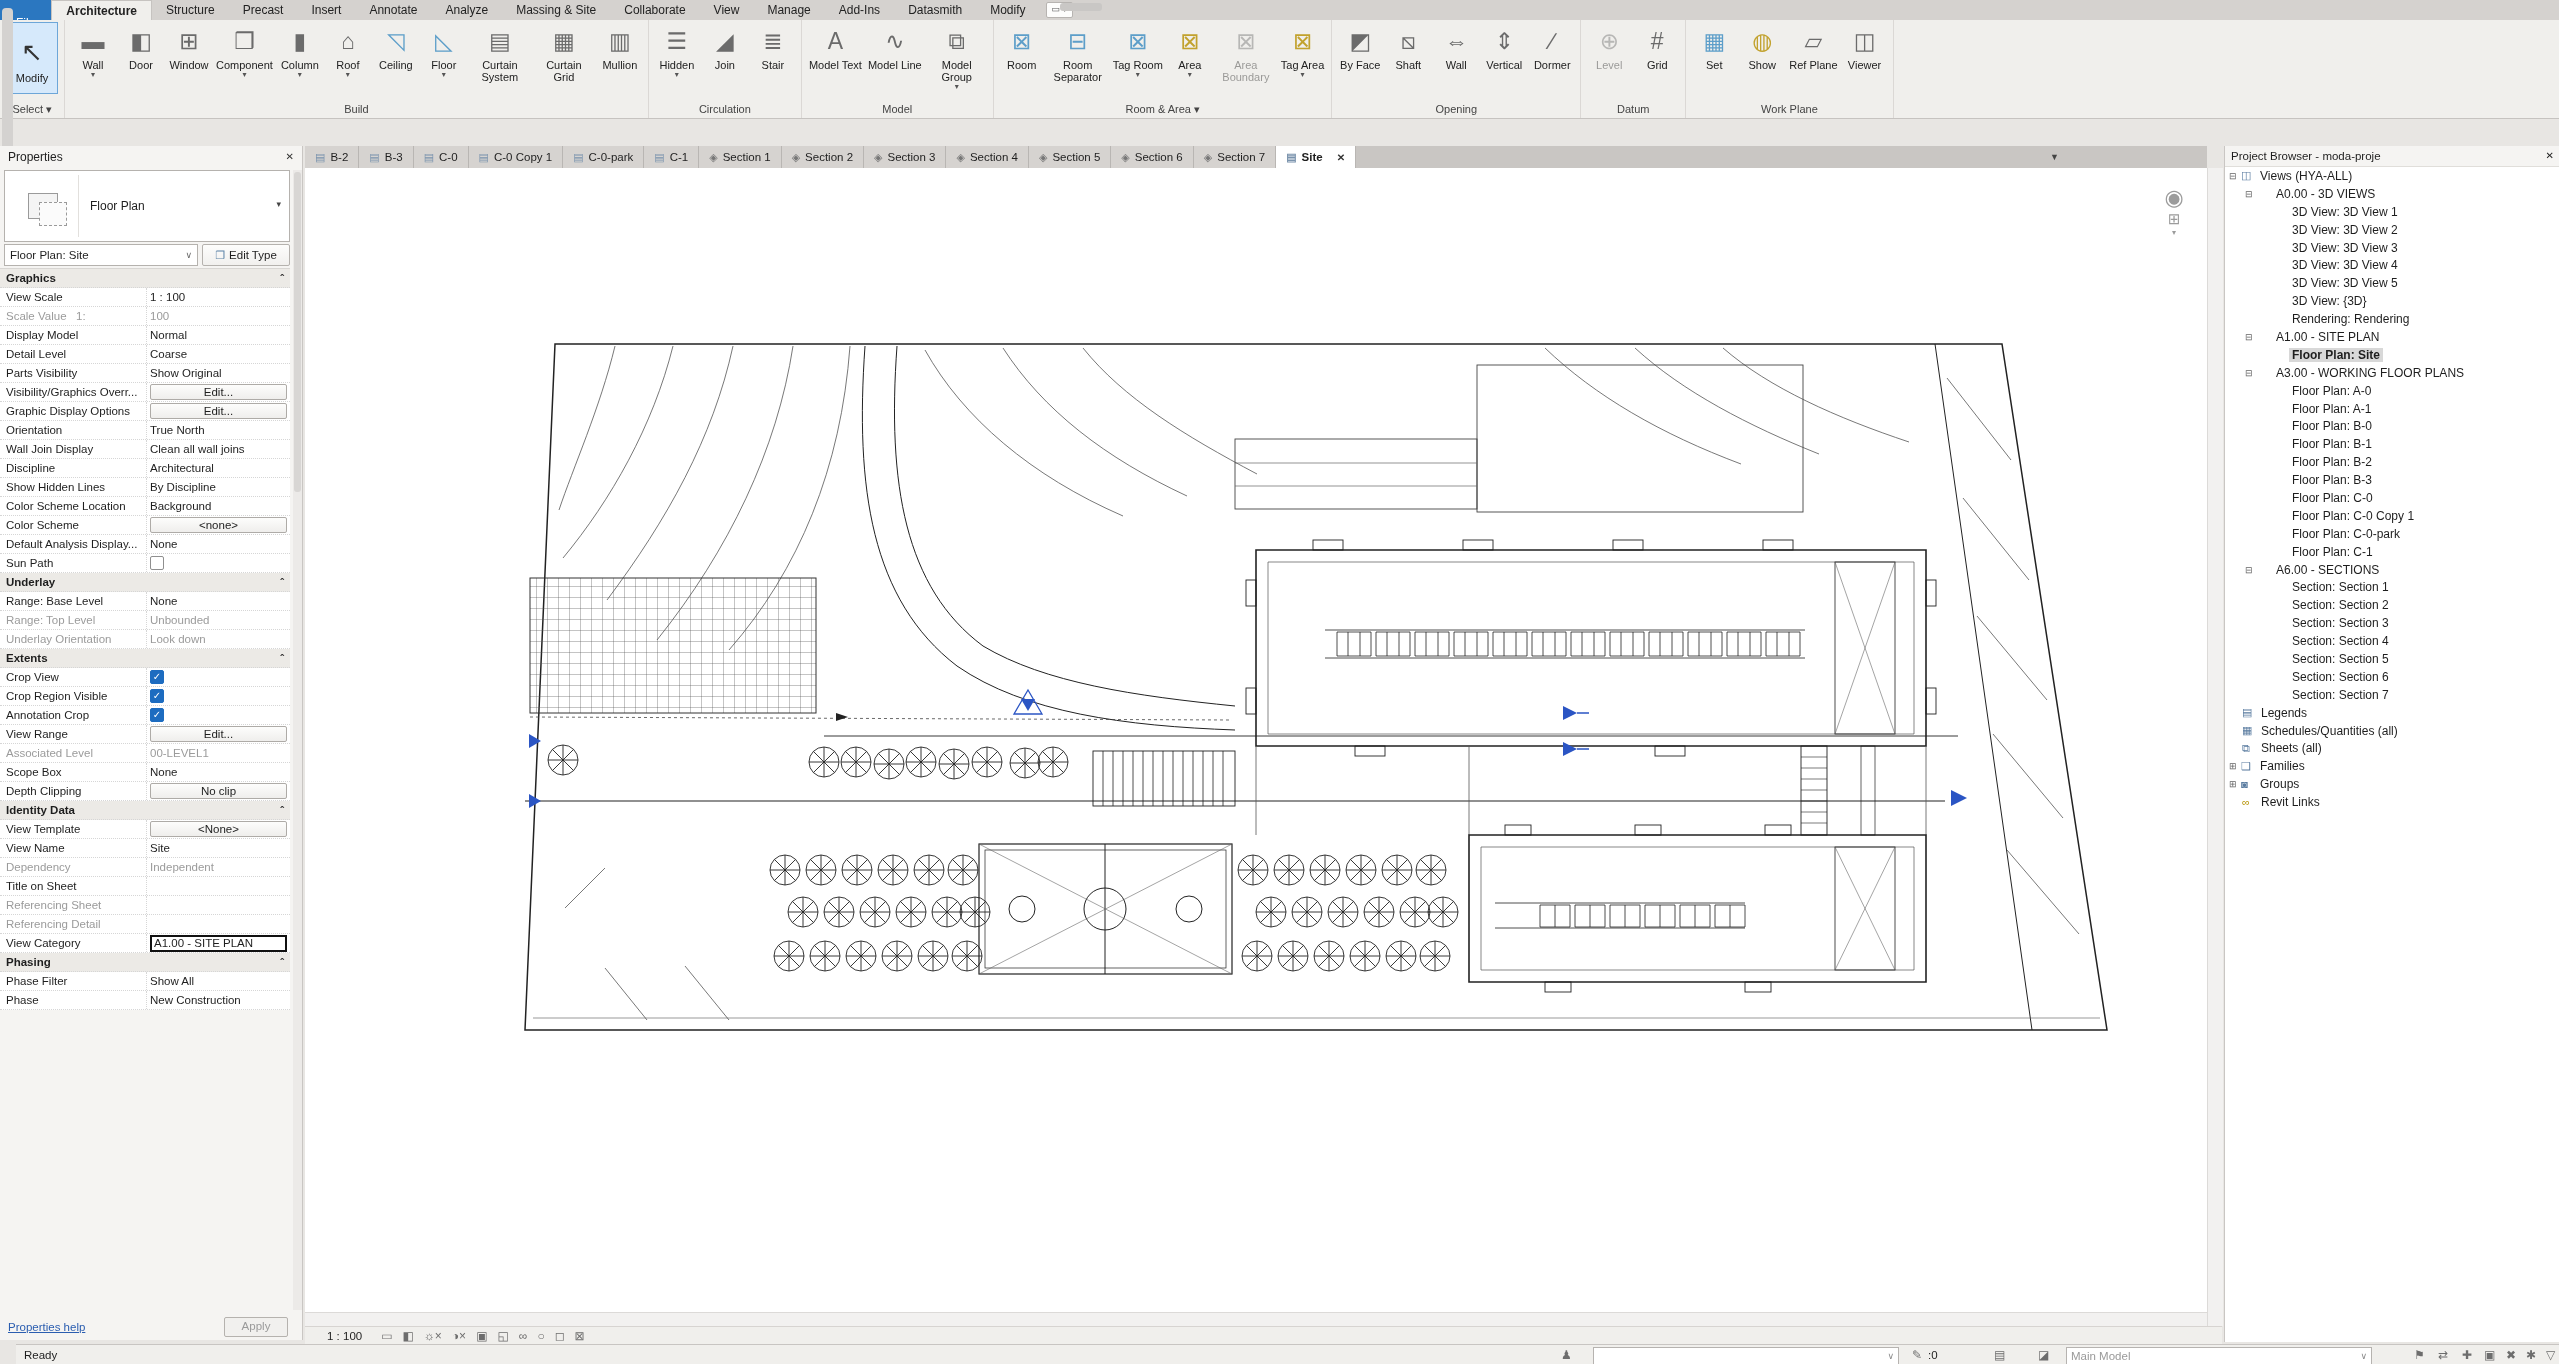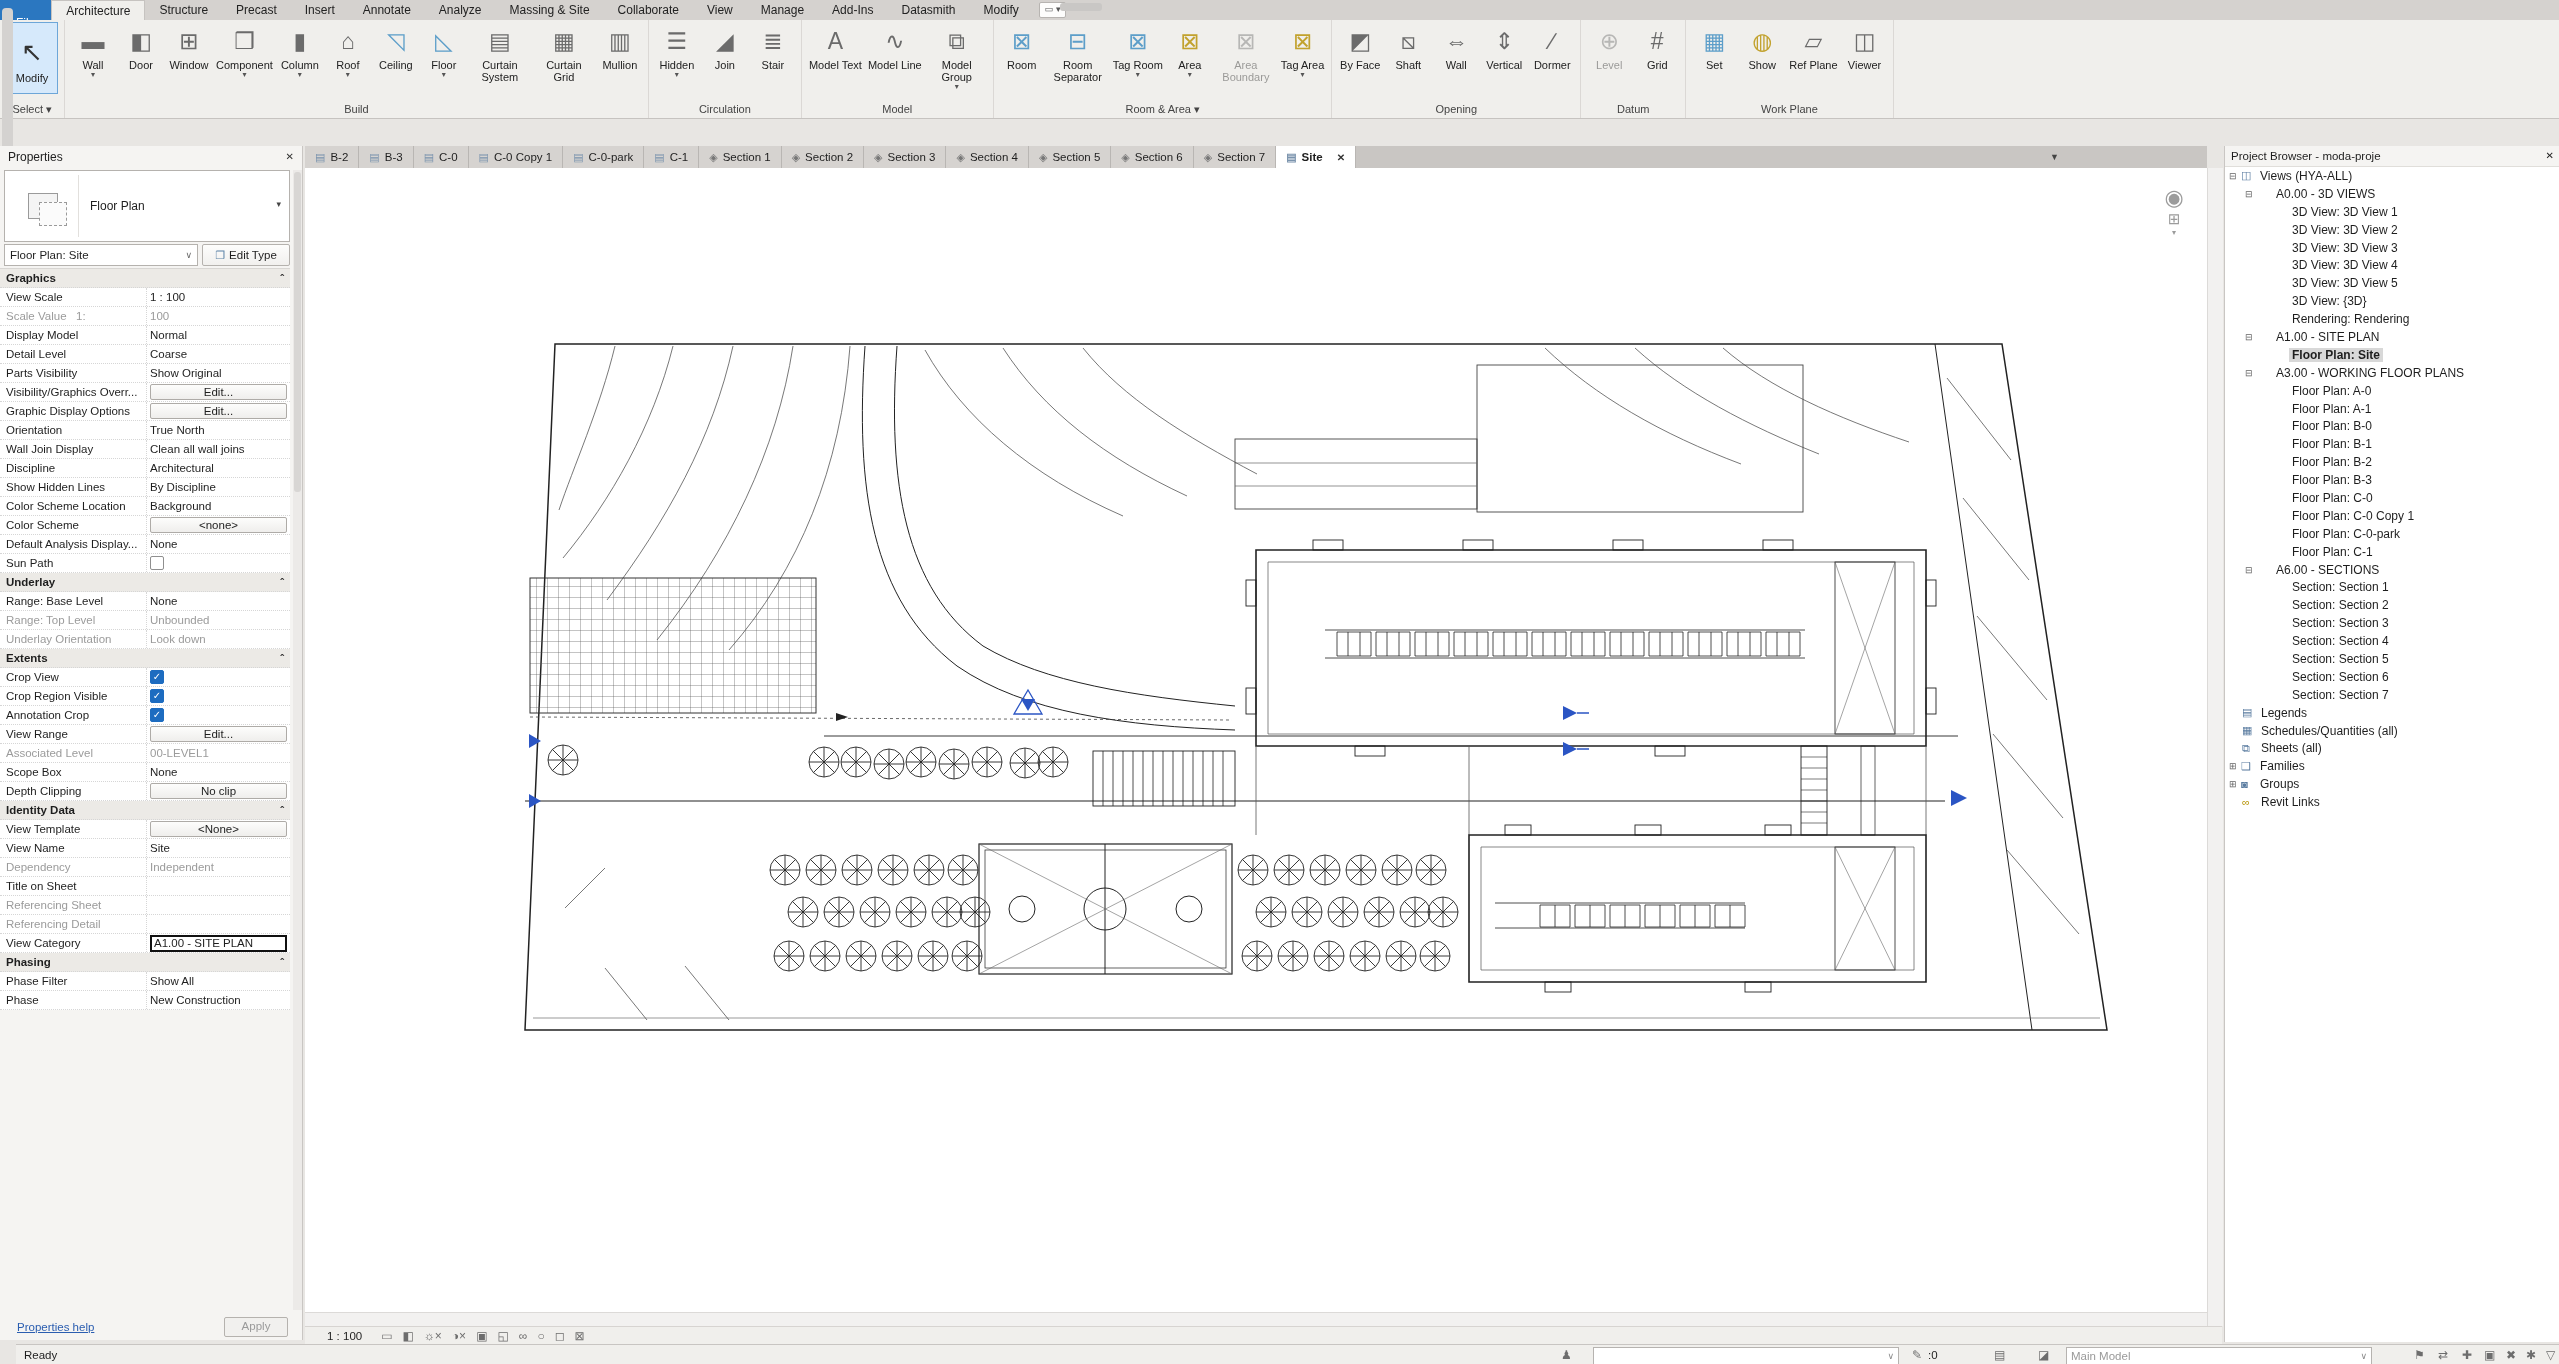--- a/index.html
+++ b/index.html
@@ -1,21 +1,21 @@
 <!DOCTYPE html>
 <html><head>
 <meta charset="utf-8">
 <style>
   html,body{margin:0;padding:0}
   body{width:2559px;height:1364px;font-family:"Liberation Sans",sans-serif;font-size:12px;color:#1e1e1e;background:#e8e6e3;overflow:hidden;position:relative}
   
   #menubar{position:absolute;left:0;top:0;width:2559px;height:20px;background:#d5d2cf;display:flex;align-items:stretch}
   .mtab{padding:0 14px;line-height:20px;color:#222;cursor:default;white-space:nowrap}
   .mtab.file{background:#2b77c0;color:#fff;padding:13px 16px}
-  .mtab.active{background:#f0efec;border:1px solid #c6c3c0;border-bottom:none;font-weight:400}
+  .mtab.active{background:#f0efec;border:1px solid #c6c3c0;border-bottom:none;font-weight:700}
   #ribbon-toggle{margin-left:6px;align-self:center;border:1px solid #b7b4b1;background:#fdfdfc;border-radius:2px;font-size:9px;padding:0 5px;height:14px;line-height:13px;color:#555}
   
   #ribbon{position:absolute;left:0;top:20px;width:2559px;height:98px;background:#f0efec;border-bottom:1px solid #c6c3c0;display:flex}
   .rpanel{display:flex;flex-direction:column;border-right:1px solid #dbd8d5;height:98px}
   .rtools{flex:1;display:flex;align-items:flex-start;padding:2px 4px 0 4px}
   .rpname{height:17px;text-align:center;font-size:11px;color:#444;line-height:16px;white-space:nowrap;padding:0 6px}
   .rtool{display:flex;flex-direction:column;align-items:center;min-width:42px;padding:1px 3px;cursor:default}
   .rico{font-size:23px;line-height:36px;height:36px;color:#6b6b6b}
   .rlbl{font-size:11px;line-height:12px;text-align:center;max-width:58px;color:#222}
   .rdd{display:block;font-size:8px;color:#555;line-height:7px}
@@ -73,21 +73,21 @@
   .pv{line-height:15px;white-space:nowrap;overflow:hidden}
   .prow.hdr{background:#eceae6;font-weight:700}
   .prow.hdr .plabel{border-right:none;width:auto}
   .pexp{position:absolute;right:6px;font-weight:700;color:#333;font-size:11px}
   .prow.dis .plabel,.prow.dis .pv{color:#9b9b9b}
   .prow.vbtn .pv{display:block;width:100%;text-align:center;border:1px solid #aeaba7;border-radius:2px;background:linear-gradient(#fdfdfc,#efeeec);height:14px;line-height:14px}
   .prow.vchk .pval::before{content:"";width:12px;height:12px;border:1px solid #8f8f8f;background:#fff;border-radius:2px;display:inline-block;text-align:center;font-size:10px;line-height:12px}
   .prow.vchk.on .pval::before{content:"✓";background:#1d6cc0;border-color:#1d6cc0;color:#fff}
   .prow.vsel .pv{display:block;width:100%;border:2px solid #111;background:#fff;height:13px;line-height:13px;padding:0 2px}
   #props-footer{position:absolute;left:0;bottom:2px;width:100%;height:22px;display:flex;align-items:center}
-  #props-help{margin-left:17px;color:#2a5db0;text-decoration:underline;font-size:11.5px}
+  #props-help{margin-left:8px;color:#2a5db0;text-decoration:underline;font-size:11.5px}
   #apply-btn{margin-left:auto;margin-right:14px;width:62px;height:18px;border:1px solid #b5b2ae;border-radius:2px;background:#f1f0ee;color:#9a9a9a;text-align:center;line-height:17px;font-size:11.5px}
   
   #pb{position:absolute;left:2224px;top:146px;width:335px;height:1196px;background:#fff;border-left:1px solid #c9c6c3}
   #pb-header{height:20px;line-height:20px;background:#f5f4f2;padding:0 6px;font-size:11.5px;position:relative;border-bottom:1px solid #e0deda}
   #pb-close{position:absolute;right:6px;top:0;font-size:10px}
   .titem{height:17.9px;display:flex;align-items:center;font-size:12px;white-space:nowrap;cursor:default}
   .texp{width:12px;font-size:9px;color:#666;text-align:left}
   .tico{width:16px;color:#5a7ca0;font-size:11px}
   .tlbl{padding:0 3px}
   .titem.lvl0{padding-left:4px}

